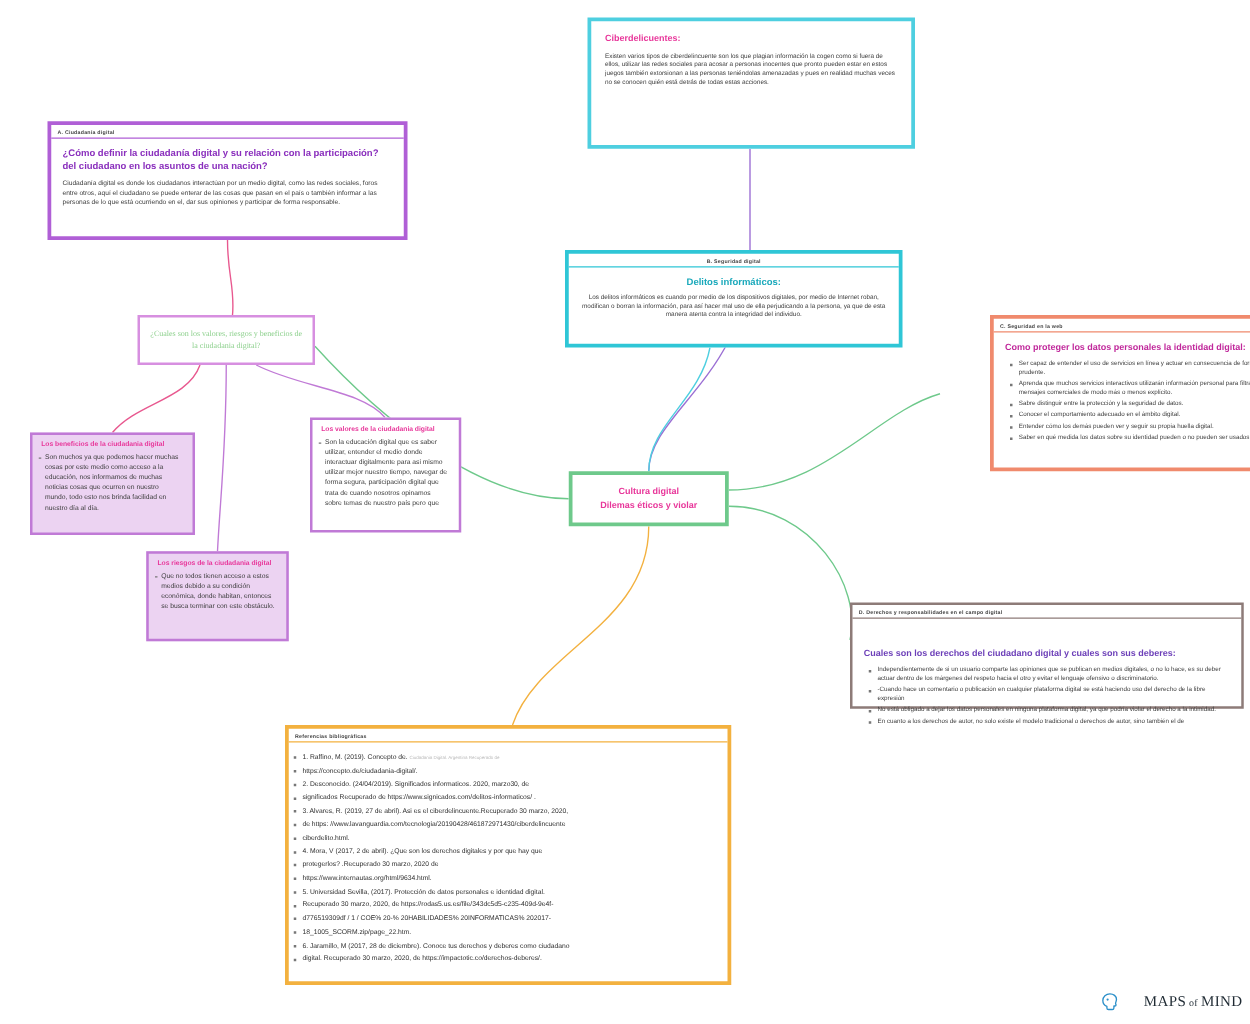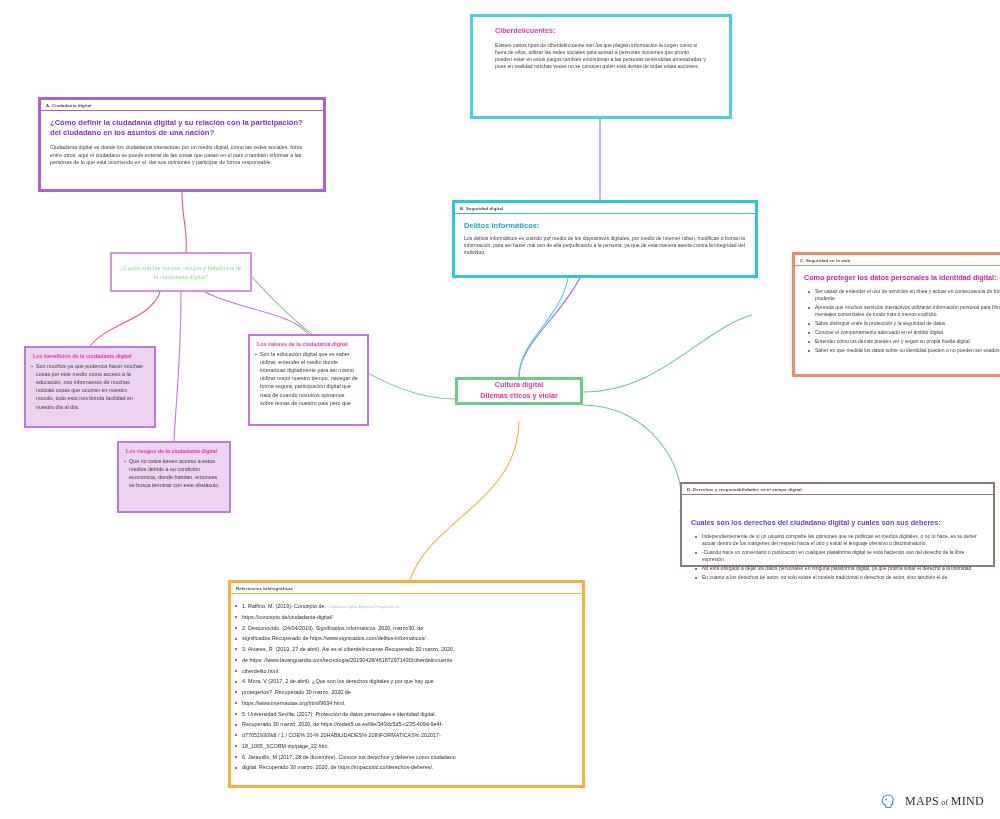--- a/index.html
+++ b/index.html
@@ -40,50 +40,50 @@
   .mini .mtitle{font-size:5.4px;font-weight:bold;padding:5px 7px 3px 7px;}
   .mini .mbody{padding:0 8px 6px 10px;}
   .mini ul{margin:0;padding:0;list-style:none;}
   .mini ul li{position:relative;font-size:5.4px;line-height:1.5;color:#3d3d3d;}
   .mini ul li:before{content:"";position:absolute;left:-5px;top:.66em;width:1.6px;height:1.6px;background:#777;}
 
   
 
   
   #n-ciber{left:470px;top:14px;width:262px;height:105px;border-color:#4ecfe0;}
-  #n-ciber .body{padding:9px 22px;}
+  #n-ciber .body{padding:9px 11px;}
   #n-ciber .title{color:#e8369a;font-size:7.2px;}
   #n-ciber p.txt{font-size:5.1px;}
 
   
   #n-ciudadania{left:38px;top:97px;width:288px;height:95px;border-color:#b05fd6;}
   #n-ciudadania .hdr{border-bottom-color:#b05fd6;}
   #n-ciudadania .title{color:#8a2fbd;font-size:7.6px;}
   #n-ciudadania p.txt{font-size:5.3px;}
 
   
-  #n-delitos{left:452px;top:200px;width:306px;height:78px;border-color:#2fc6d6;}
+  #n-delitos{left:452px;top:200px;width:270px;height:78px;border-color:#2fc6d6;text-align:center;}
   #n-delitos .hdr{border-bottom-color:#2fc6d6;}
   #n-delitos .title{color:#1aa9bb;font-size:7.6px;margin-bottom:4px;}
   #n-delitos p.txt{font-size:5.1px;}
 
   
   #n-datos{left:752px;top:252px;width:243px;height:125px;border-color:#f08a6d;margin-left:40px;}
   #n-datos .hdr{border-bottom-color:#f08a6d;}
   #n-datos .title{color:#c0289b;font-size:7.2px;margin-bottom:5px;}
   #n-datos ul li{font-size:5.0px;}
 
   
   #n-derechos{left:680px;top:482px;width:315px;height:85px;border-color:#8d7b78;border-width:2px;}
   #n-derechos .hdr{border-bottom-color:#8d7b78;}
   #n-derechos .title{color:#6c3fb8;font-size:7.2px;margin-bottom:5px;margin-top:16px;}
   #n-derechos ul li{font-size:5.0px;}
 
   
-  #n-centro{left:455px;top:377px;width:128px;height:28px;border:3px solid #6ec98b;
+  #n-centro{left:455px;top:377px;width:128px;height:44px;border:3px solid #6ec98b;
     display:flex;align-items:center;justify-content:center;text-align:center;}
   #n-centro .ctext{color:#e8369a;font-weight:bold;font-size:7.2px;line-height:1.5;}
 
   
   #n-pregunta{left:110px;top:252px;width:142px;height:40px;border:2px solid #d78fe0;
     display:flex;align-items:center;justify-content:center;text-align:center;padding:0 7px;box-sizing:border-box;}
   #n-pregunta .qtext{color:#8fd18f;font-family:"Liberation Serif",serif;font-size:6.4px;line-height:1.45;}
 
   
   #n-beneficios{left:24px;top:346px;width:132px;height:82px;border:2px solid #c07ad6;background:#ecd3f2;}
@@ -99,21 +99,21 @@
 
   
   #n-refs{left:228px;top:580px;width:357px;height:208px;border:3px solid #f3b13f;}
   #n-refs .hdr{border-bottom-color:#f3b13f;}
   #n-refs .body{padding:8px 11px;}
   #n-refs .reflist{margin:0;padding:0;list-style:none;}
   #n-refs .reflist li{font-size:5.4px;line-height:1.62;color:#2f2f2f;word-break:break-word;}
   #n-refs .faint{color:#b9b9b9;font-size:3.6px;}
 
   
-  #logo{position:absolute;left:880px;top:793px;display:flex;align-items:center;gap:8px;}
+  #logo{position:absolute;left:880px;top:793px;display:flex;align-items:center;gap:18px;}
   #logo .ltext{font-family:"Liberation Serif",serif;font-size:12px;color:#1f2a33;letter-spacing:.3px;}
   #logo .ltext .of{font-size:8px;}
 </style>
 </head>
 <body>
 
 <div id="canvas">
 
   <svg class="links" viewBox="0 0 1000 819">
 

